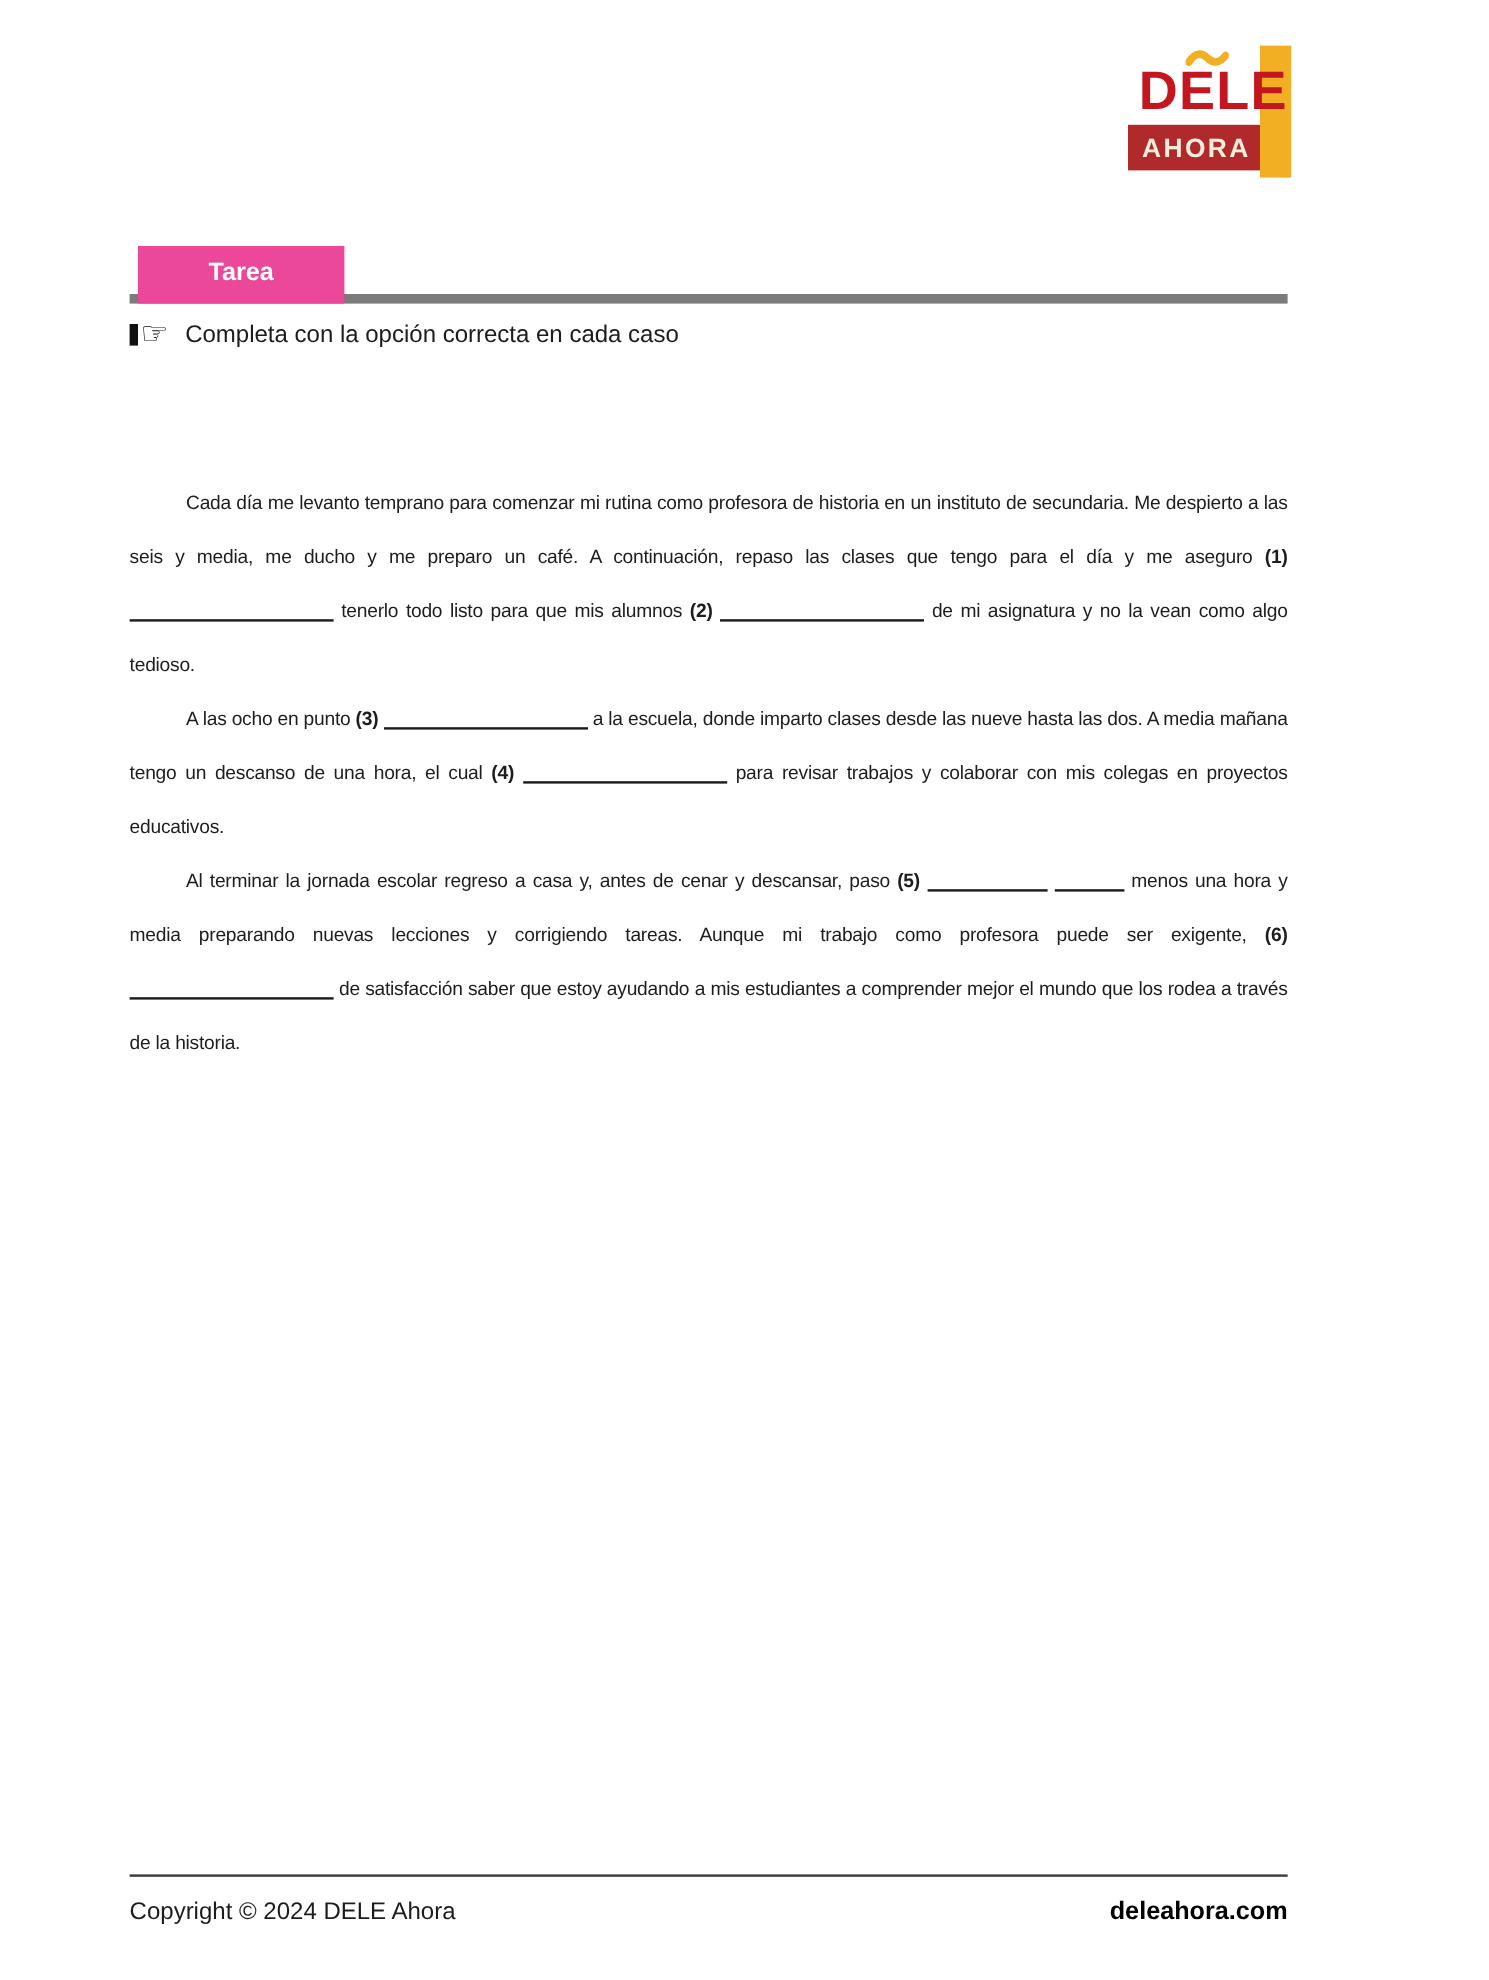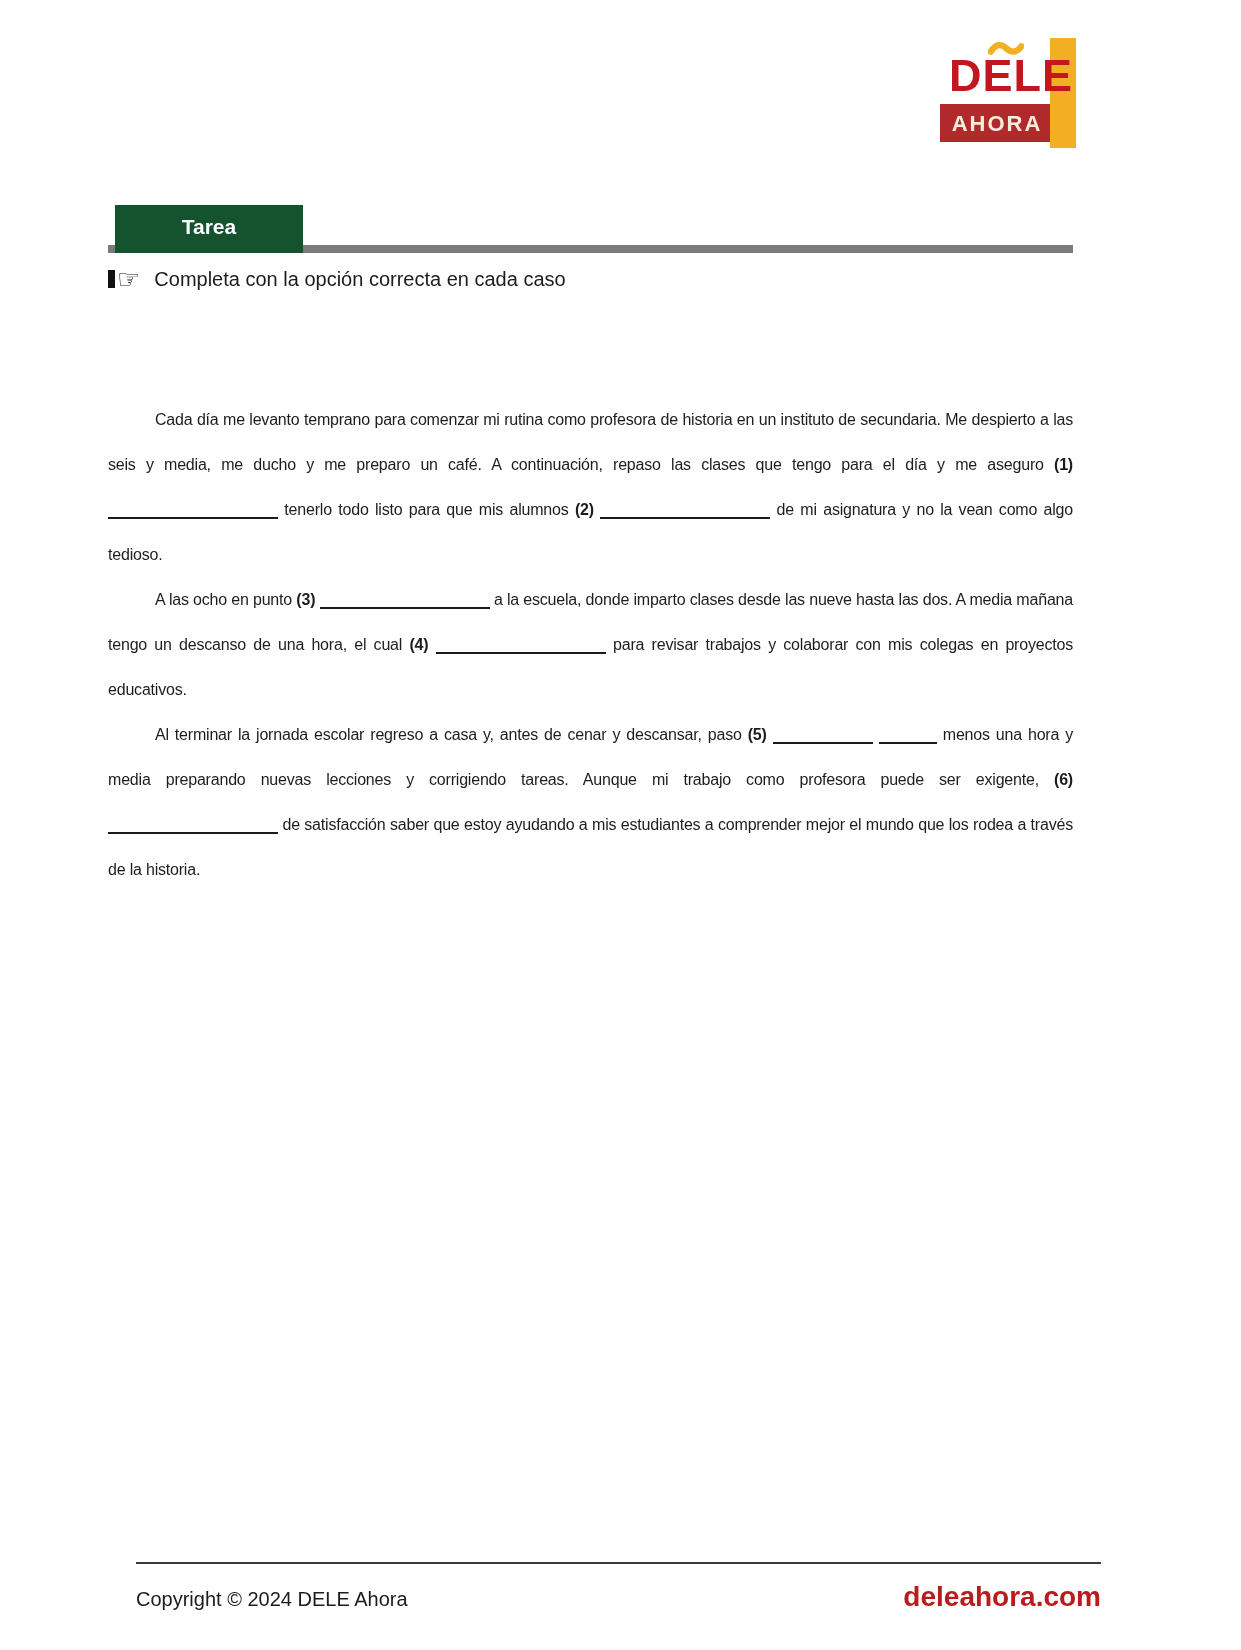--- a/index.html
+++ b/index.html
@@ -69,22 +69,22 @@
   }
   .tab-bar {
     position: absolute;
     left: 0; top: 40px;
     width: 965px; height: 8px;
     background: #7b7b7b;
   }
   .tab-box {
     position: absolute;
     left: 7px; top: 0;
-    width: 188px; height: 48px;
-    background: #14532d;
+    width: 172px; height: 48px;
+    background: #ec4899;
     display: flex; align-items: center; justify-content: center;
   }
   .tab-box .tab-label {
     color: #ffffff;
     font-weight: bold;
     font-size: 21px;
     padding-bottom: 4px;
   }
   .tab-title {
     position: absolute;
@@ -150,24 +150,23 @@
   
   .footer {
     position: absolute;
     left: 108px; top: 1562px;
     width: 965px;
     border-top: 2px solid #3a3a3a;
     padding-top: 17px;
     display: flex;
     justify-content: space-between;
     align-items: baseline;
-    margin-left: 28px;
   }
   .footer .copyright { font-size: 20px; color: #1c1c1c; }
-  .footer .website { font-size: 28px; font-weight: bold; color: #b91c1c; }
+  .footer .website { font-size: 21px; font-weight: bold; color: #000000; }
 </style>
 </head>
 <body>
 
 <div class="page">
 
   <div class="logo">
     <div class="yellow-bar"></div>
     <div class="ahora-band">
       <span class="ahora-text">AHORA</span>

